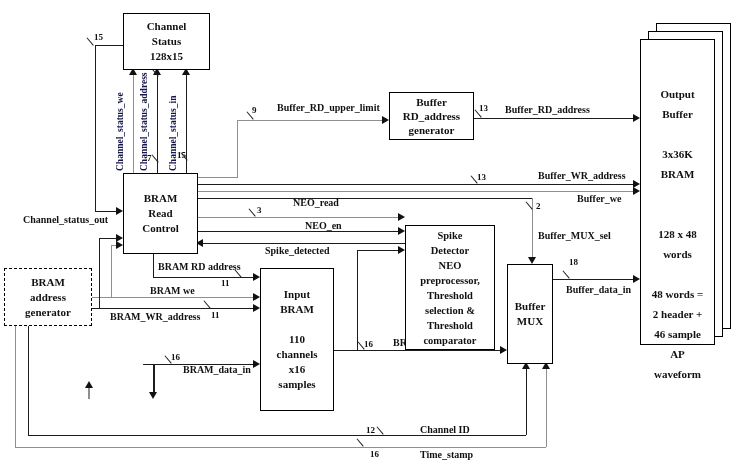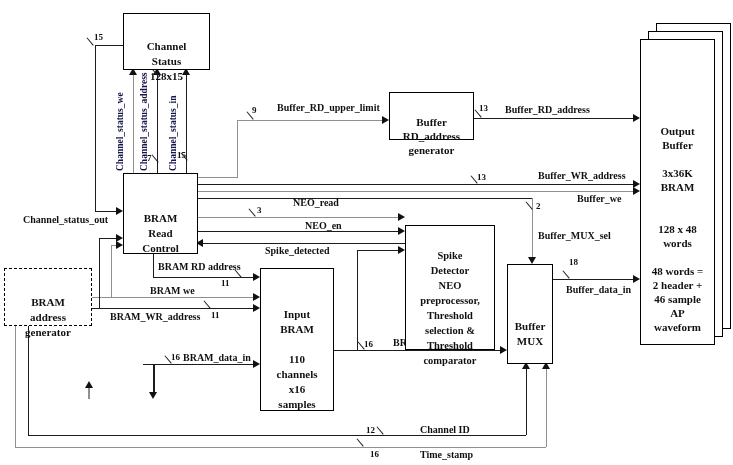--- a/index.html
+++ b/index.html
@@ -1,20 +1,20 @@
 <!DOCTYPE html>
 <html><head>
 <meta charset="utf-8">
 <style>
   html,body{margin:0;padding:0;background:#fff;}
   #canvas{position:relative;width:733px;height:465px;background:#fff;overflow:hidden;
           font-family:"Liberation Serif",serif;}
   .box{position:absolute;border:1.4px solid #000;background:#fff;display:flex;
        align-items:center;justify-content:center;text-align:center;}
-  .box .bt{font:bold 11px/15px "Liberation Serif",serif;color:#111;white-space:pre-line;margin-top:40px;}
+  .box .bt{font:bold 11px/15px "Liberation Serif",serif;color:#111;white-space:pre-line;}
   .dash{border:1.4px dashed #000;}
   .seg{position:absolute;background:#1c1c1c;}
   .gy{background:#8f8f8f;}
   .ar{position:absolute;width:0;height:0;border:4px solid transparent;border-left:7px solid #111;border-right:none;}
   .al{position:absolute;width:0;height:0;border:4px solid transparent;border-right:7px solid #111;border-left:none;}
   .au{position:absolute;width:0;height:0;border:4px solid transparent;border-bottom:7px solid #111;border-top:none;}
   .ad{position:absolute;width:0;height:0;border:4px solid transparent;border-top:7px solid #111;border-bottom:none;}
   .lbl{position:absolute;font:bold 10px/11px "Liberation Serif",serif;color:#111;white-space:nowrap;}
   .num{position:absolute;font:bold 9px/10px "Liberation Serif",serif;color:#111;white-space:nowrap;}
   .tk{position:absolute;width:10px;height:1.3px;background:#222;transform:rotate(50deg);}
@@ -146,21 +146,21 @@
     <div class="seg gy" style="left:111px;top:245px;width:1px;height:52px"></div>
     <div class="seg gy" style="left:111px;top:245px;width:6px;height:1px"></div>
     <div class="ar" style="left:116px;top:241px"></div>
   </div>
 
   <div>
     <div class="seg" style="left:143px;top:364px;width:110px;height:1px"></div>
     <div class="ar" style="left:253px;top:360px"></div>
     <div class="tk" style="left:163px;top:359px"></div>
     <span class="num" style="left:171px;top:352px">16</span>
-    <span class="lbl" style="left:183px;top:352px">BRAM_data_in</span>
+    <span class="lbl" style="left:183px;top:364px">BRAM_data_in</span>
   </div>
   <div>
     <div class="seg" style="left:153px;top:364px;width:1.5px;height:28px"></div>
     <div class="ad" style="left:149px;top:392px"></div>
   </div>
   <div>
     <div class="seg gy" style="left:88px;top:387px;width:2px;height:12px"></div>
     <div class="au" style="left:85px;top:381px"></div>
   </div>
 
@@ -199,21 +199,21 @@
     <div class="seg gy" style="left:546px;top:369px;width:1px;height:78px"></div>
     <div class="au" style="left:542px;top:362px"></div>
     <div class="tk" style="left:355px;top:442px"></div>
     <span class="num" style="left:370px;top:449px">16</span>
     <span class="lbl" style="left:420px;top:449px">Time_stamp</span>
   </div>
 
   <div class="box" style="left:656px;top:23px;width:73px;height:304px"></div>
   <div class="box" style="left:648px;top:31px;width:73px;height:304px"></div>
   <div class="box" style="left:640px;top:39px;width:73px;height:304px;align-items:flex-start">
-    <div class="bt" style="padding-top:44px;line-height:14px">Output
+    <div class="bt" style="padding-top:44px;line-height:20px">Output
 Buffer
 
 3x36K
 BRAM
 
 
 128 x 48
 words
 
 48 words =

